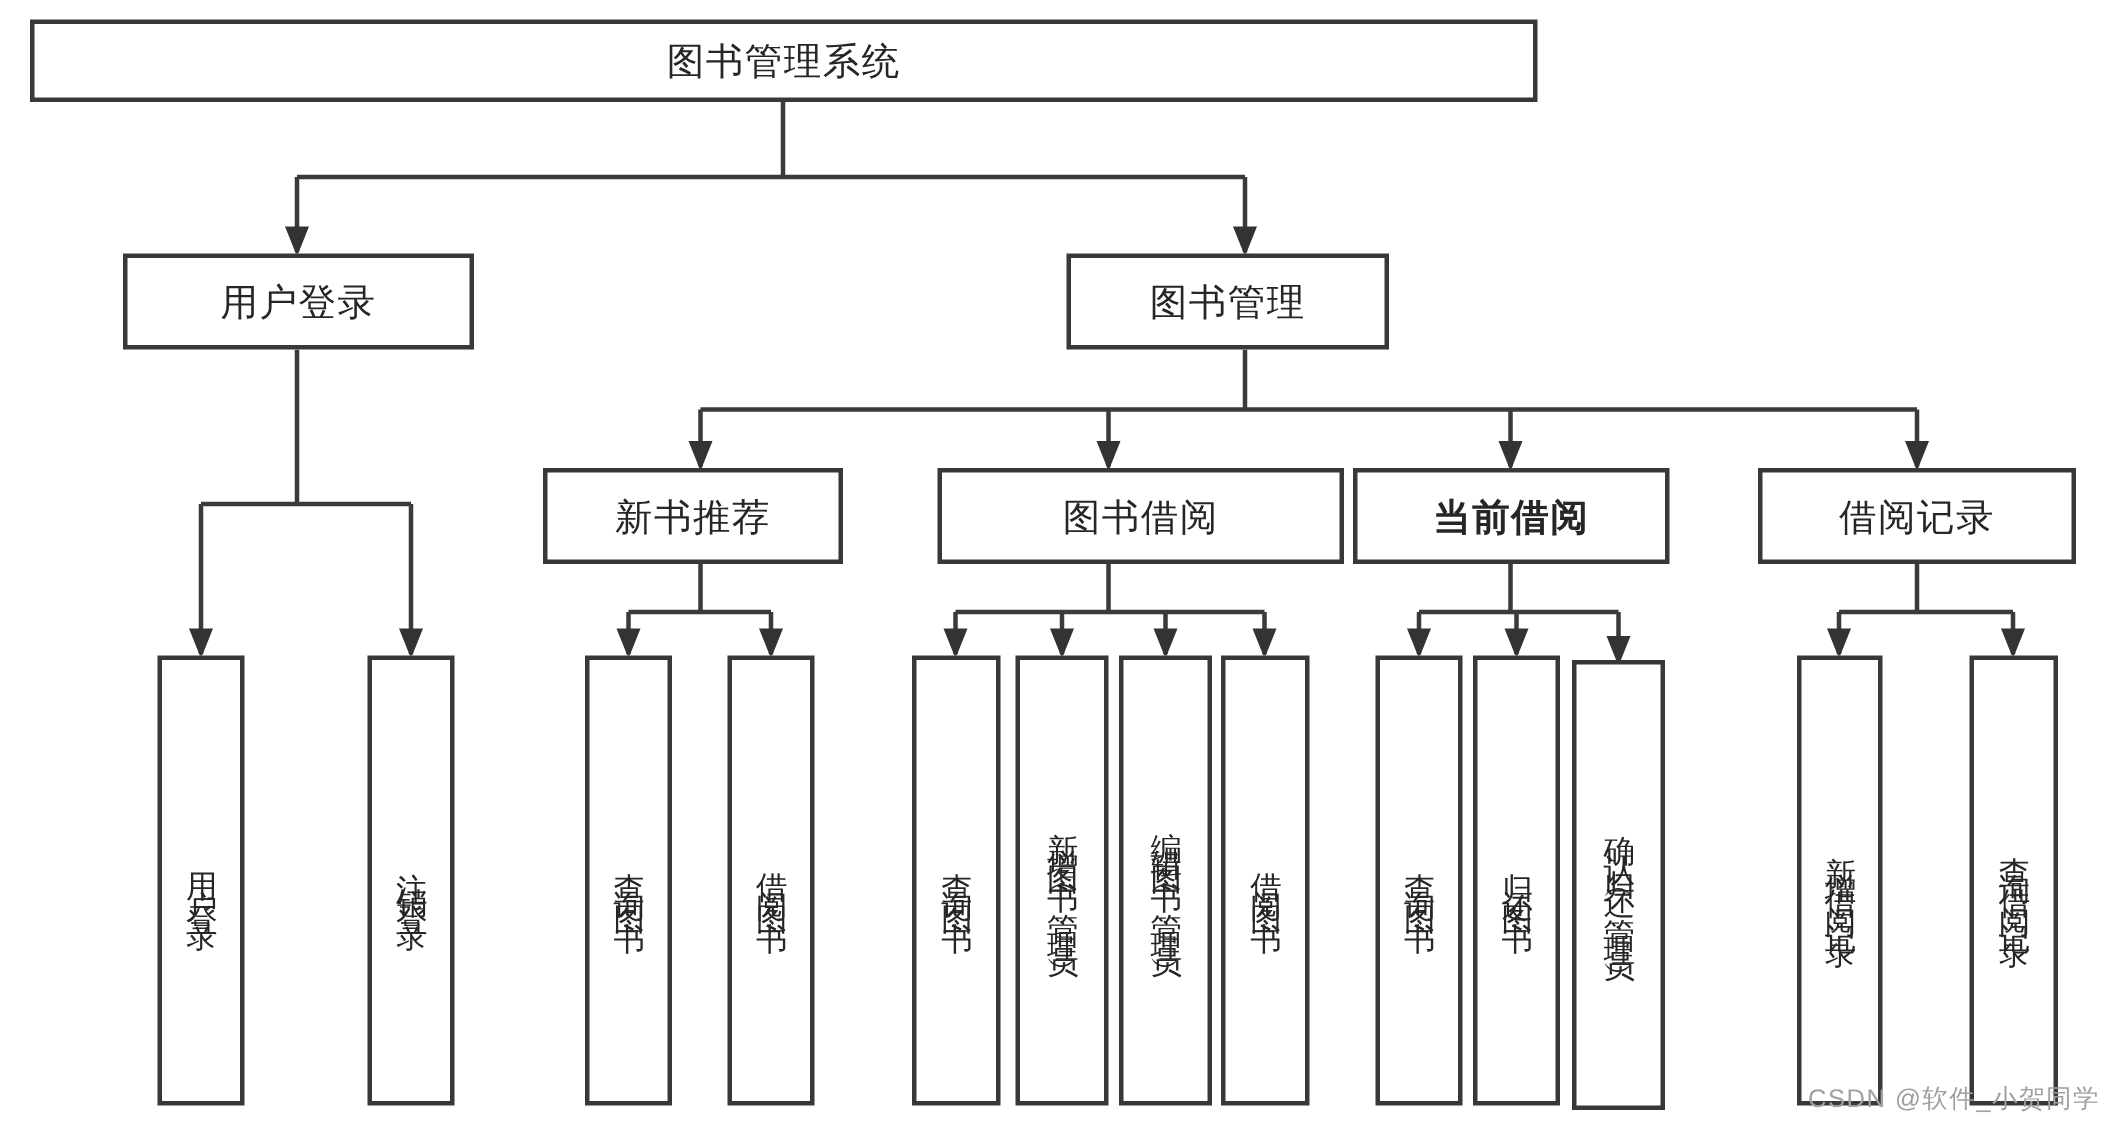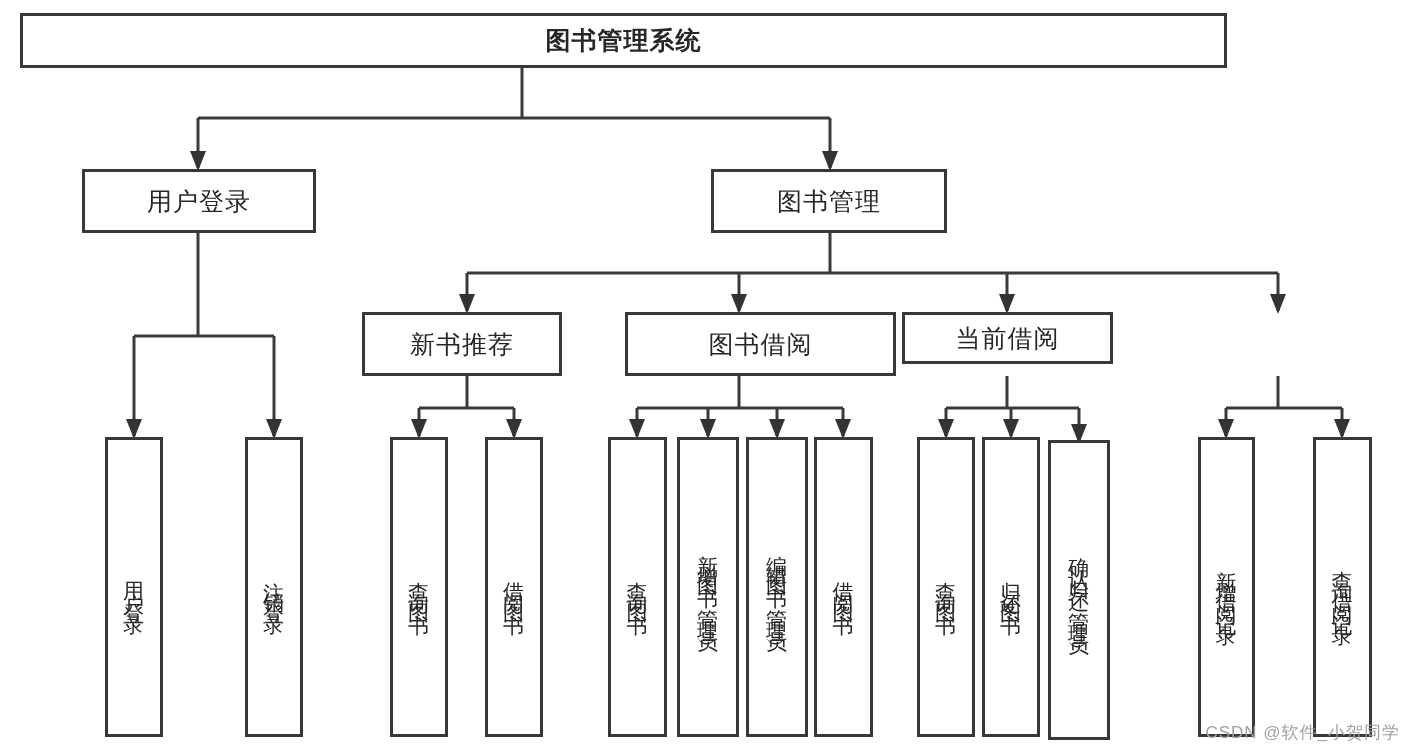--- a/index.html
+++ b/index.html
@@ -125,28 +125,29 @@
       <polygon class="arrow" points="769,419 785,419 777,439"></polygon>
       <polygon class="arrow" points="835,419 851,419 843,439"></polygon>
       <polygon class="arrow" points="938,419 954,419 946,439"></polygon>
       <polygon class="arrow" points="1003,419 1019,419 1011,439"></polygon>
       <polygon class="arrow" points="1071,424 1087,424 1079,444"></polygon>
       <polygon class="arrow" points="1218,419 1234,419 1226,439"></polygon>
       <polygon class="arrow" points="1334,419 1350,419 1342,439"></polygon>
     </g>
   </svg>
 
-  <div class="node h-node" style="left:20px; top:13px; width:1207px; height:55px;font-weight:bold;">图书管理系统</div>
+  <div class="node h-node" style="left:20px; top:13px; width:1005px; height:55px;">图书管理系统</div>
 
   <div class="node h-node" style="left:82px; top:169px; width:234px; height:64px;">用户登录</div>
-  <div class="node h-node" style="left:711px; top:169px; width:236px; height:64px;">图书管理</div>
+  <div class="node h-node" style="left:711px; top:169px; width:215px; height:64px;">图书管理</div>
 
   <div class="node h-node" style="left:362px; top:312px; width:200px; height:64px;">新书推荐</div>
   <div class="node h-node" style="left:625px; top:312px; width:271px; height:64px;">图书借阅</div>
-  <div class="node h-node" style="left:902px; top:312px; width:211px; height:52px;">当前借阅</div>
+  <div class="node h-node" style="left:902px; top:312px; width:211px; height:64px;font-weight:bold;">当前借阅</div>
+  <div class="node h-node" style="left:1172px; top:312px; width:212px; height:64px;">借阅记录</div>
 
   <div class="node v-node" style="left:105px; top:437px; width:58px; height:300px;">
     <span>用户登录</span>
   </div>
   <div class="node v-node" style="left:245px; top:437px; width:58px; height:300px;">
     <span>注销登录</span>
   </div>
 
   <div class="node v-node" style="left:390px; top:437px; width:58px; height:300px;">
     <span>查询图书</span>

